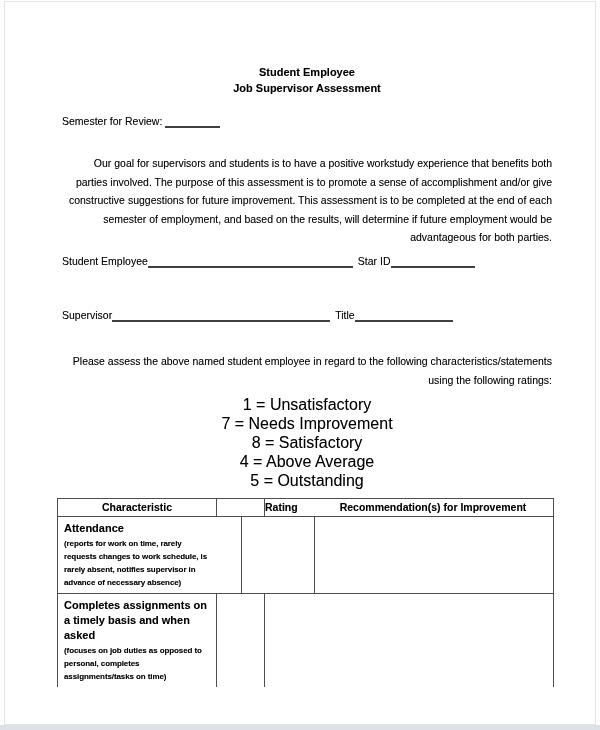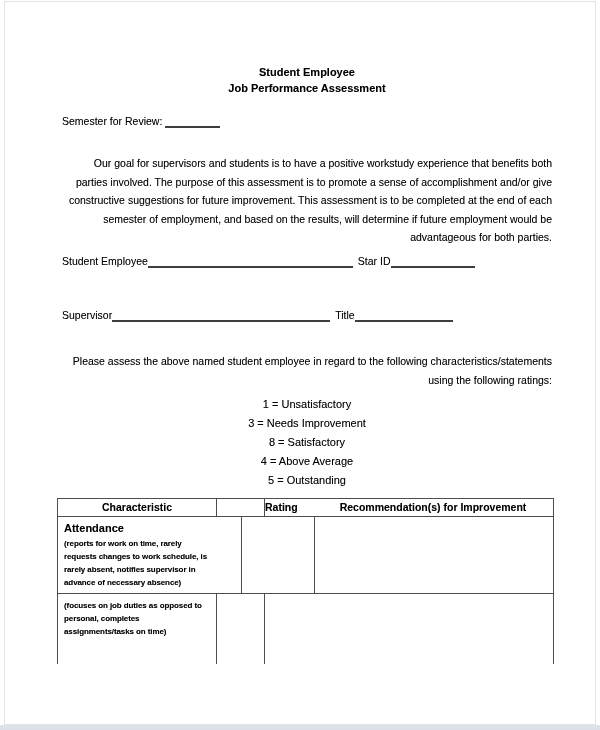--- a/index.html
+++ b/index.html
@@ -49,21 +49,21 @@
     margin:26px 0 0 0;
     font-size:10.5px;line-height:18.5px;
     text-align:right;
   }
   .student-row{margin-top:6px;}
   .supervisor-row{margin-top:39px;}
   .assess-para{margin-top:30px;line-height:19px;}
   .ratings{
     margin-top:5px;
     text-align:center;
-    font-size:11px;line-height:19px;
+    font-size:16px;line-height:19px;
   }
   .ptable{
     margin-top:8px;
     margin-left:-5px;
     width:497px;
     border:1px solid #4d4d4d;
     border-bottom:none;
     box-sizing:border-box;
   }
   .trow{display:grid;grid-template-columns:158px 48px 1fr;}
@@ -84,21 +84,21 @@
 </head>
 <body>
 
 <div class="page">
   <div class="scan-frame"></div>
 
   <div class="content">
 
     <div class="title-block">
       <div>Student Employee</div>
-      <div>Job Performance Assessment</div>
+      <div>Job Supervisor Assessment</div>
     </div>
 
     <div class="fill-row semester-row">
       <span>Semester for Review:</span>
       <span class="uline u-semester"></span>
     </div>
 
     <p class="para">Our goal for supervisors and students is to have a positive workstudy experience that benefits both parties involved. The purpose of this assessment is to promote a sense of accomplishment and/or give constructive suggestions for future improvement. This assessment is to be completed at the end of each semester of employment, and based on the results, will determine if future employment would be advantageous for both parties.</p>
 
     <div class="fill-row student-row">
@@ -112,21 +112,21 @@
       <span>Supervisor</span>
       <span class="uline u-supervisor"></span>
       <span class="lbl-gap">Title</span>
       <span class="uline u-title"></span>
     </div>
 
     <p class="para assess-para">Please assess the above named student employee in regard to the following characteristics/statements using the following ratings:</p>
 
     <div class="ratings">
       <div>1 = Unsatisfactory</div>
-      <div>3 = Needs Improvement</div>
+      <div>7 = Needs Improvement</div>
       <div>8 = Satisfactory</div>
       <div>4 = Above Average</div>
       <div>5 = Outstanding</div>
     </div>
 
     <div class="ptable">
       <div class="trow thead">
         <div class="tcell">Characteristic</div>
         <div class="tcell">Rating</div>
         <div class="tcell">Recommendation(s) for Improvement</div>
@@ -137,20 +137,21 @@
           <div class="char-title">Attendance</div>
           <div class="char-desc">(reports for work on time, rarely requests changes to work schedule, is rarely absent, notifies supervisor in advance of necessary absence)</div>
         </div>
         <div class="tcell"></div>
         <div class="tcell"></div>
       </div>
 
 
       <div class="trow row-3">
         <div class="tcell char-cell">
+          <div class="char-title">Completes assignments on a timely basis and when asked</div>
           <div class="char-desc">(focuses on job duties as opposed to personal, completes assignments/tasks on time)</div>
         </div>
         <div class="tcell"></div>
         <div class="tcell"></div>
       </div>
     </div>
 
   </div>
 
   <div class="bottom-strip"></div>

